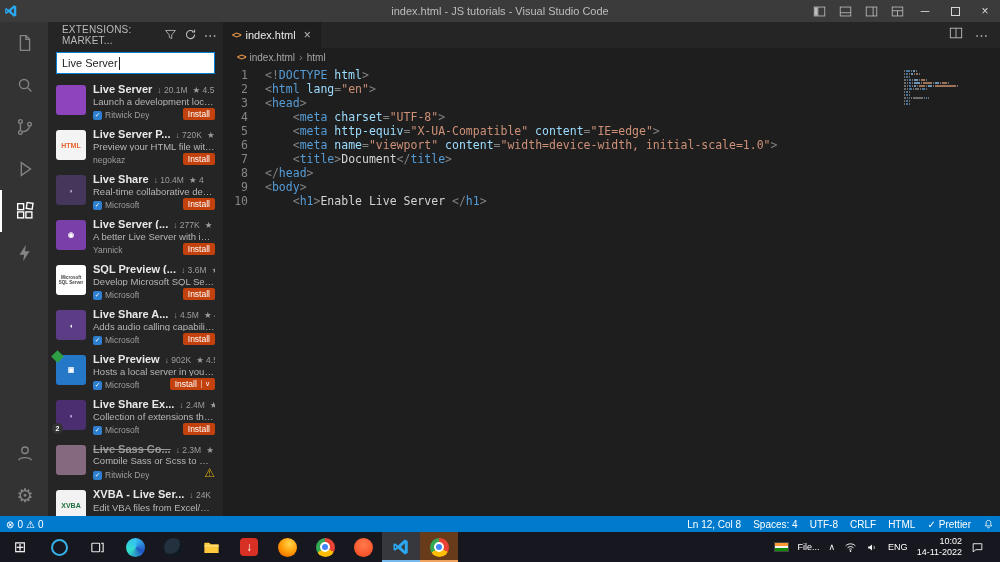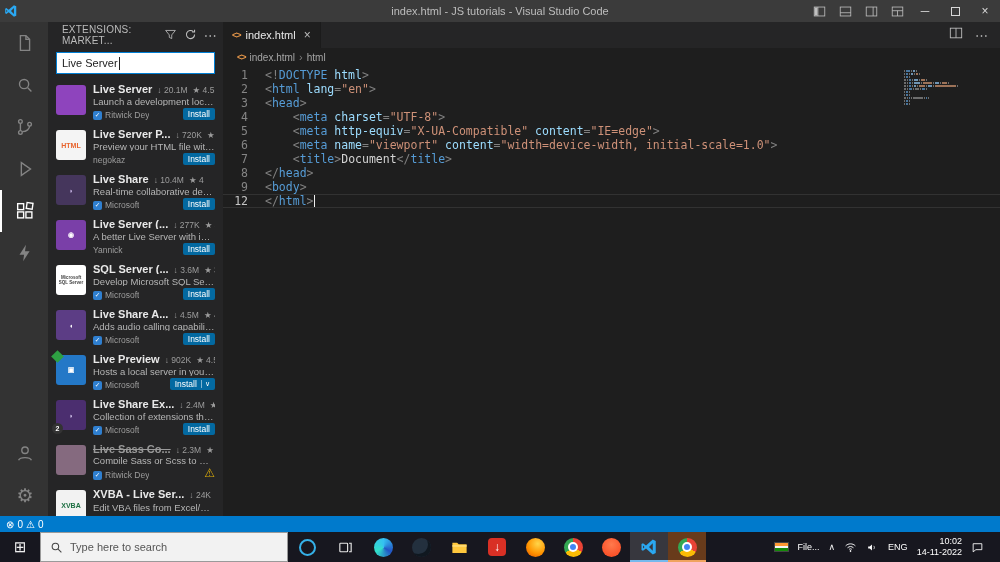--- a/index.html
+++ b/index.html
@@ -48,21 +48,21 @@
   .r1 { display:flex; align-items:baseline; gap:5px; white-space:nowrap; overflow:hidden; }
   .ename { font-size:11px; font-weight:bold; color:#e9e9e9; }
   .ename.strike { text-decoration:line-through; color:#9a9a9a; }
   .emeta { font-size:8.5px; color:#9d9d9d; }
   .emeta .star { color:#9d9d9d; }
   .edesc { font-size:9.5px; color:#b6b6b6; white-space:nowrap; overflow:hidden; text-overflow:ellipsis; margin-top:2px; }
   .r3 { display:flex; align-items:flex-end; margin-top:2px; min-width:0; }
   .epub { display:flex; align-items:center; gap:3px; font-size:8.5px; color:#9d9d9d; min-width:0; overflow:hidden; white-space:nowrap; }
   .vicon { width:9px; height:9px; flex:none; background:#2f7fd0; border-radius:2px; color:#fff; font-size:6.5px; display:flex; align-items:center; justify-content:center; }
   .eact { margin-left:auto; display:flex; align-items:center; }
-  .btn-install { display:flex; align-items:center; background:#0369a1; color:#fff; font-size:8.5px; padding:1px 5px; border-radius:2px; cursor:pointer; }
+  .btn-install { display:flex; align-items:center; background:#c2410c; color:#fff; font-size:8.5px; padding:1px 5px; border-radius:2px; cursor:pointer; }
   .btn-install .dd { border-left:1px solid rgba(255,255,255,.5); margin-left:4px; padding-left:3px; font-size:7px; }
   .warnmark { color:#e2b109; font-size:12px; }
 
   
   .editor { flex:1; min-width:0; background:#1e1e1e; display:flex; flex-direction:column; position:relative; }
   .tabs { height:26px; background:#252526; display:flex; align-items:stretch; }
   .tab { display:flex; align-items:center; gap:5px; padding:0 9px; background:#1e1e1e; font-size:11px; color:#e8e8e8; border-right:1px solid #1b1b1b; cursor:pointer; }
   .fileic { font-size:9px; font-weight:bold; color:#e8984a; letter-spacing:-1px; }
   .tabclose { color:#bdbdbd; font-size:12px; margin-left:3px; }
   .ed-acts { margin-left:auto; display:flex; align-items:center; gap:12px; padding-right:12px; color:#c0c0c0; }
@@ -326,21 +326,21 @@
                     <span>Install</span>
                   </span>
                 </span>
               </div>
             </div>
           </div>
           <div class="ext">
             <div class="ext-icon" style="background: rgb(255, 255, 255); color: rgb(68, 68, 68); font-size: 4.5px;">Microsoft SQL Server</div>
             <div class="ext-main">
               <div class="r1">
-                <span class="ename">SQL Server (...</span>
+                <span class="ename">SQL Preview (...</span>
                 <span class="emeta">↓ 3.6M</span>
                 <span class="emeta"><span class="star">★</span> 3.5</span>
               </div>
               <div class="edesc">Develop Microsoft SQL Serv...</div>
               <div class="r3">
                 <span class="epub">
                   <span class="vicon">✓</span>
                   <span>Microsoft</span>
                 </span>
                 <span class="eact">
@@ -482,21 +482,21 @@
         <div id="code-lines">
             <div class="cline"><span class="lnum">1</span><span class="lcode"><span class="tok-p">&lt;!</span><span class="tok-t">DOCTYPE</span><span class="tok-x"> </span><span class="tok-a">html</span><span class="tok-p">&gt;</span></span></div>
             <div class="cline"><span class="lnum">2</span><span class="lcode"><span class="tok-p">&lt;</span><span class="tok-t">html</span><span class="tok-x"> </span><span class="tok-a">lang</span><span class="tok-p">=</span><span class="tok-s">"en"</span><span class="tok-p">&gt;</span></span></div>
             <div class="cline"><span class="lnum">3</span><span class="lcode"><span class="tok-p">&lt;</span><span class="tok-t">head</span><span class="tok-p">&gt;</span></span></div>
             <div class="cline"><span class="lnum">4</span><span class="lcode"><span class="tok-x">    </span><span class="tok-p">&lt;</span><span class="tok-t">meta</span><span class="tok-x"> </span><span class="tok-a">charset</span><span class="tok-p">=</span><span class="tok-s">"UTF-8"</span><span class="tok-p">&gt;</span></span></div>
             <div class="cline"><span class="lnum">5</span><span class="lcode"><span class="tok-x">    </span><span class="tok-p">&lt;</span><span class="tok-t">meta</span><span class="tok-x"> </span><span class="tok-a">http-equiv</span><span class="tok-p">=</span><span class="tok-s">"X-UA-Compatible"</span><span class="tok-x"> </span><span class="tok-a">content</span><span class="tok-p">=</span><span class="tok-s">"IE=edge"</span><span class="tok-p">&gt;</span></span></div>
             <div class="cline"><span class="lnum">6</span><span class="lcode"><span class="tok-x">    </span><span class="tok-p">&lt;</span><span class="tok-t">meta</span><span class="tok-x"> </span><span class="tok-a">name</span><span class="tok-p">=</span><span class="tok-s">"viewport"</span><span class="tok-x"> </span><span class="tok-a">content</span><span class="tok-p">=</span><span class="tok-s">"width=device-width, initial-scale=1.0"</span><span class="tok-p">&gt;</span></span></div>
             <div class="cline"><span class="lnum">7</span><span class="lcode"><span class="tok-x">    </span><span class="tok-p">&lt;</span><span class="tok-t">title</span><span class="tok-p">&gt;</span><span class="tok-x">Document</span><span class="tok-p">&lt;/</span><span class="tok-t">title</span><span class="tok-p">&gt;</span></span></div>
             <div class="cline"><span class="lnum">8</span><span class="lcode"><span class="tok-p">&lt;/</span><span class="tok-t">head</span><span class="tok-p">&gt;</span></span></div>
             <div class="cline"><span class="lnum">9</span><span class="lcode"><span class="tok-p">&lt;</span><span class="tok-t">body</span><span class="tok-p">&gt;</span></span></div>
-            <div class="cline active"><span class="lnum">12</span><span class="lcode"><span class="tok-p">&lt;/</span><span class="tok-t">html</span><span class="tok-p">&gt;</span><span class="caret"></span></span></div>
+            <div class="cline"><span class="lnum">10</span><span class="lcode"><span class="tok-x">    </span><span class="tok-p">&lt;</span><span class="tok-t">h1</span><span class="tok-p">&gt;</span><span class="tok-x">Enable Live Server </span><span class="tok-p">&lt;/</span><span class="tok-t">h1</span><span class="tok-p">&gt;</span></span></div>
           </div>
         <div class="minimap" id="minimap">
             <div class="mline">
               <span class="m-p" style="width: 1px;"></span>
               <span class="m-t" style="width: 4px;"></span>
               <span class="m-x" style="width: 1px;"></span>
               <span class="m-a" style="width: 2px;"></span>
               <span class="m-p" style="width: 1px;"></span>
             </div>
             <div class="mline">
@@ -596,31 +596,41 @@
     </div>
   </div>
 
   <div class="statusbar">
     <span class="st-item">
       <span>⊗</span>
       <span>0</span>
       <span>⚠</span>
       <span>0</span>
     </span>
+    <span class="st-right">
+      <span class="st-item">Ln 12, Col 8</span>
+      <span class="st-item">Spaces: 4</span>
+      <span class="st-item">UTF-8</span>
+      <span class="st-item">CRLF</span>
+      <span class="st-item">HTML</span>
+      <span class="st-item">
+        <span>✓</span>
+        <span>Prettier</span>
+      </span>
+      <span class="st-item">
+        <svg viewBox="0 0 24 24" fill="none" stroke="currentColor" stroke-width="1.8">
+            <path d="M12 3c-3 0-5 2-5 5v4l-2 3h14l-2-3V8c0-3-2-5-5-5z"></path>
+            <path d="M10 17.5a2 2 0 004 0"></path>
+          </svg>
+      </span>
+    </span>
   </div>
 
   <div class="taskbar">
     <span class="tstart">⊞</span>
-    <span class="tsearch">
-      <svg viewBox="0 0 24 24" fill="none" stroke="#444" stroke-width="2">
-          <circle cx="10" cy="10" r="6"></circle>
-          <path d="M15 15l6 6"></path>
-        </svg>
-      <span>Type here to search</span>
-    </span>
     <span class="ticon">
         <span class="cortana"></span>
       </span>
     <span class="ticon">
         <svg width="17" height="17" viewBox="0 0 24 24" fill="none" stroke="#e8e8e8" stroke-width="1.6">
           <rect x="4" y="6" width="11" height="12" rx="1"></rect>
           <path d="M17 6h3v12h-3"></path>
         </svg>
       </span>
     <span class="ticon">

